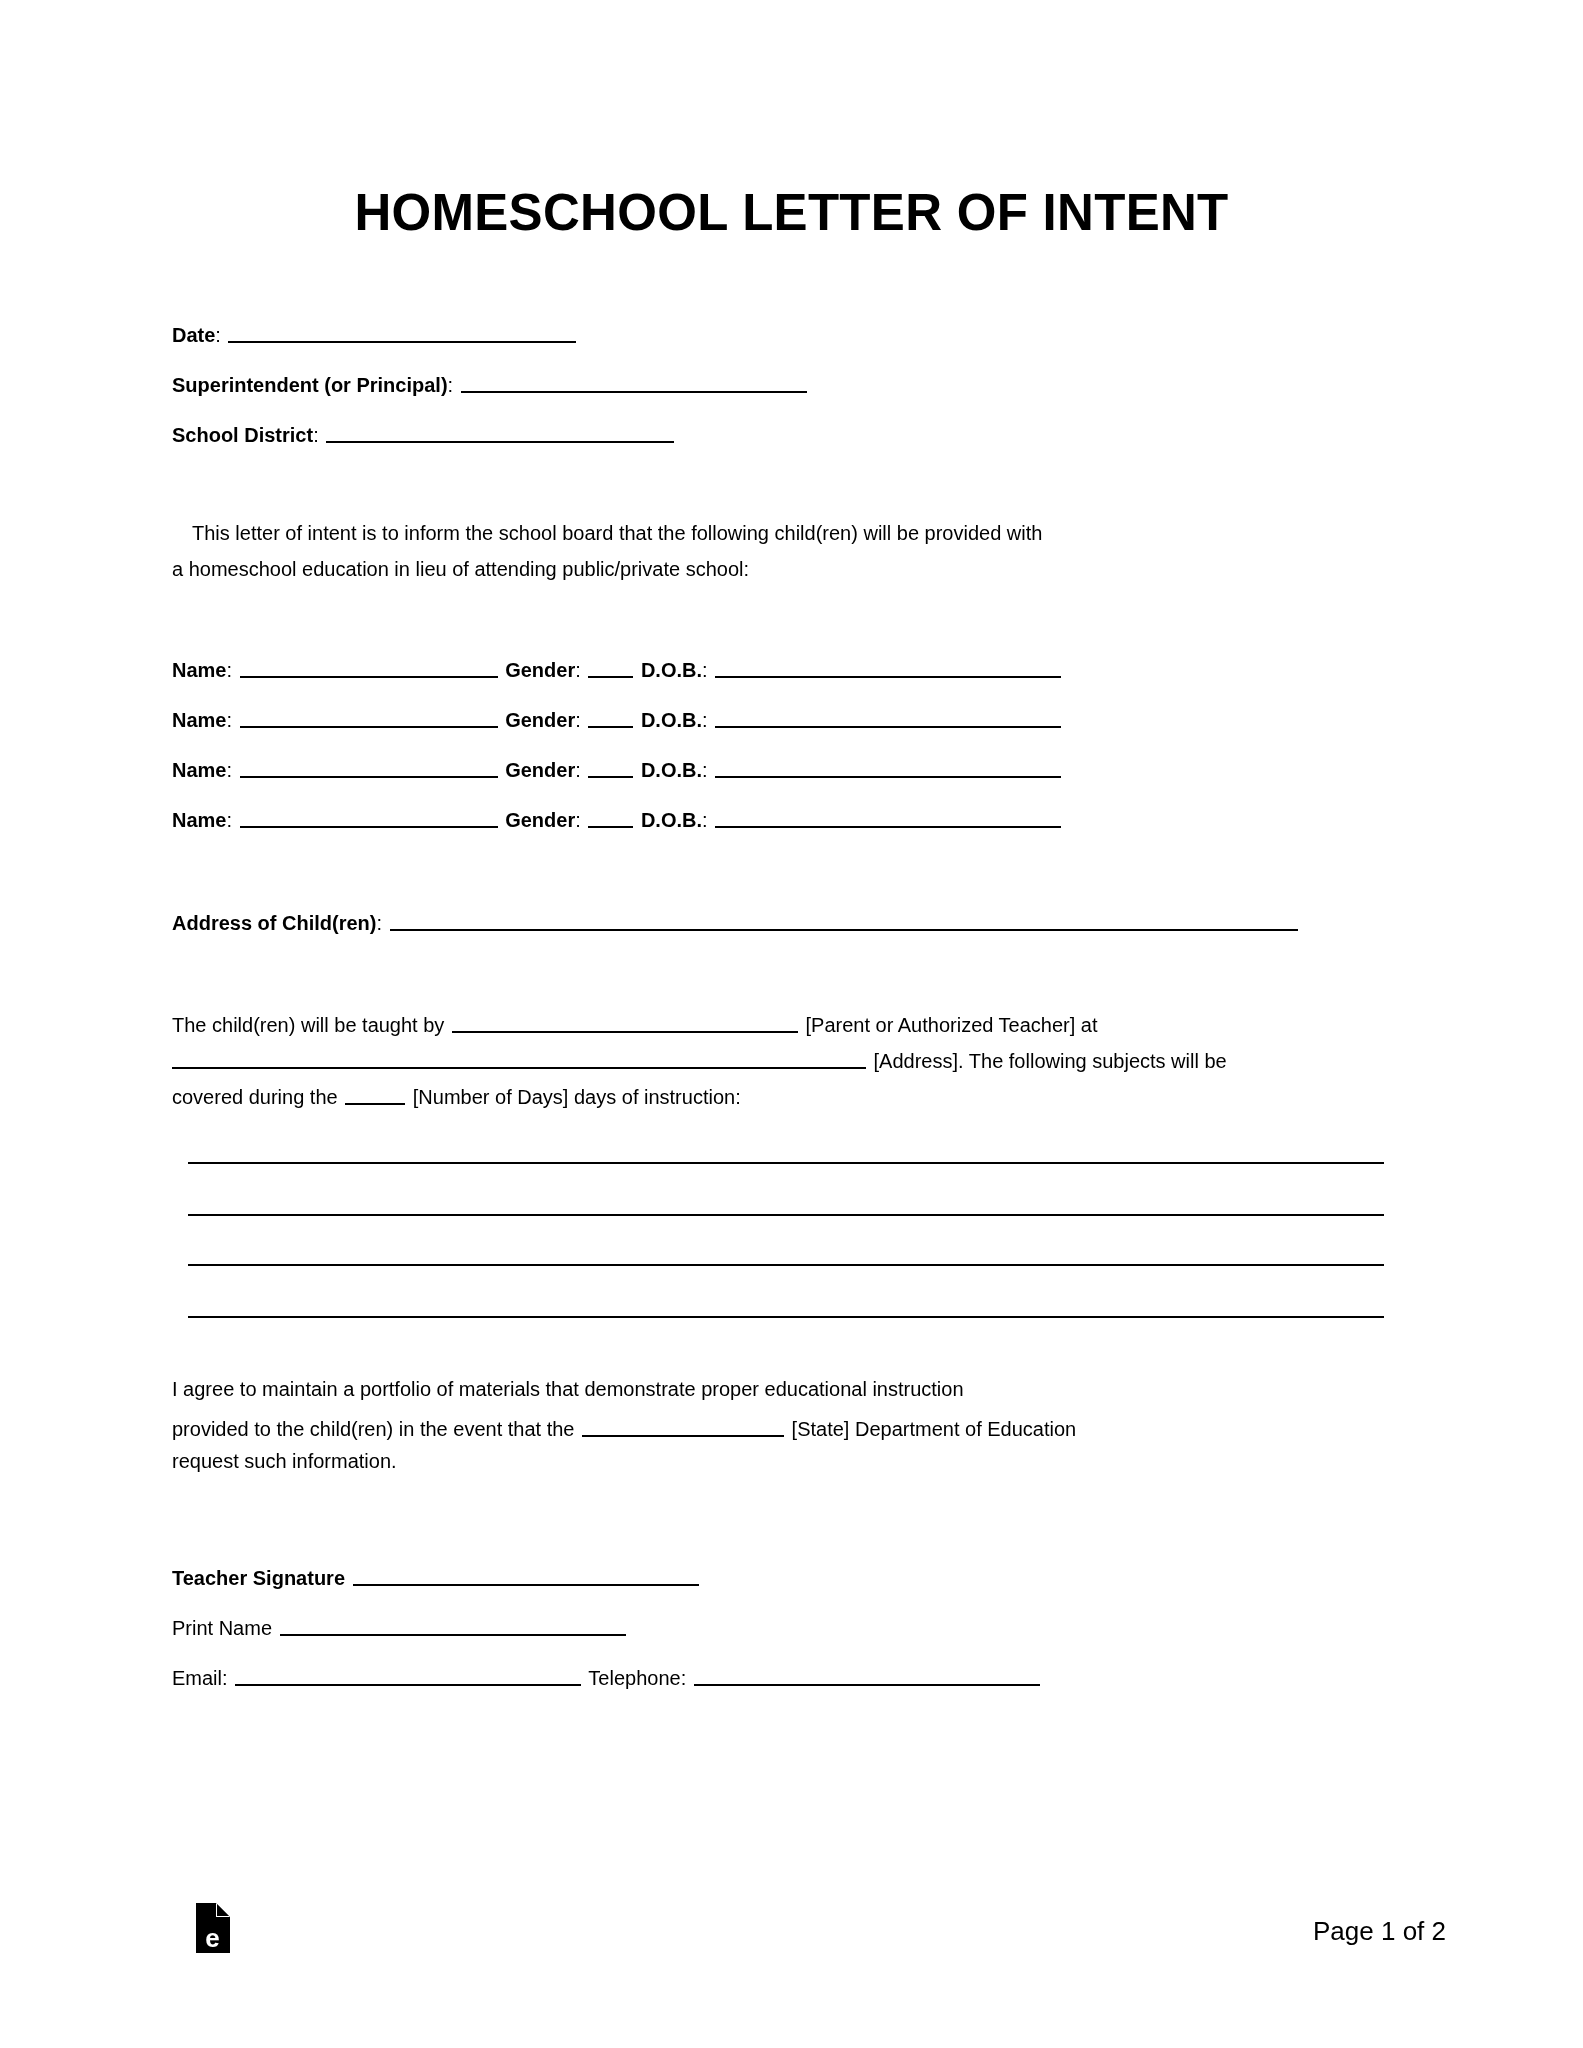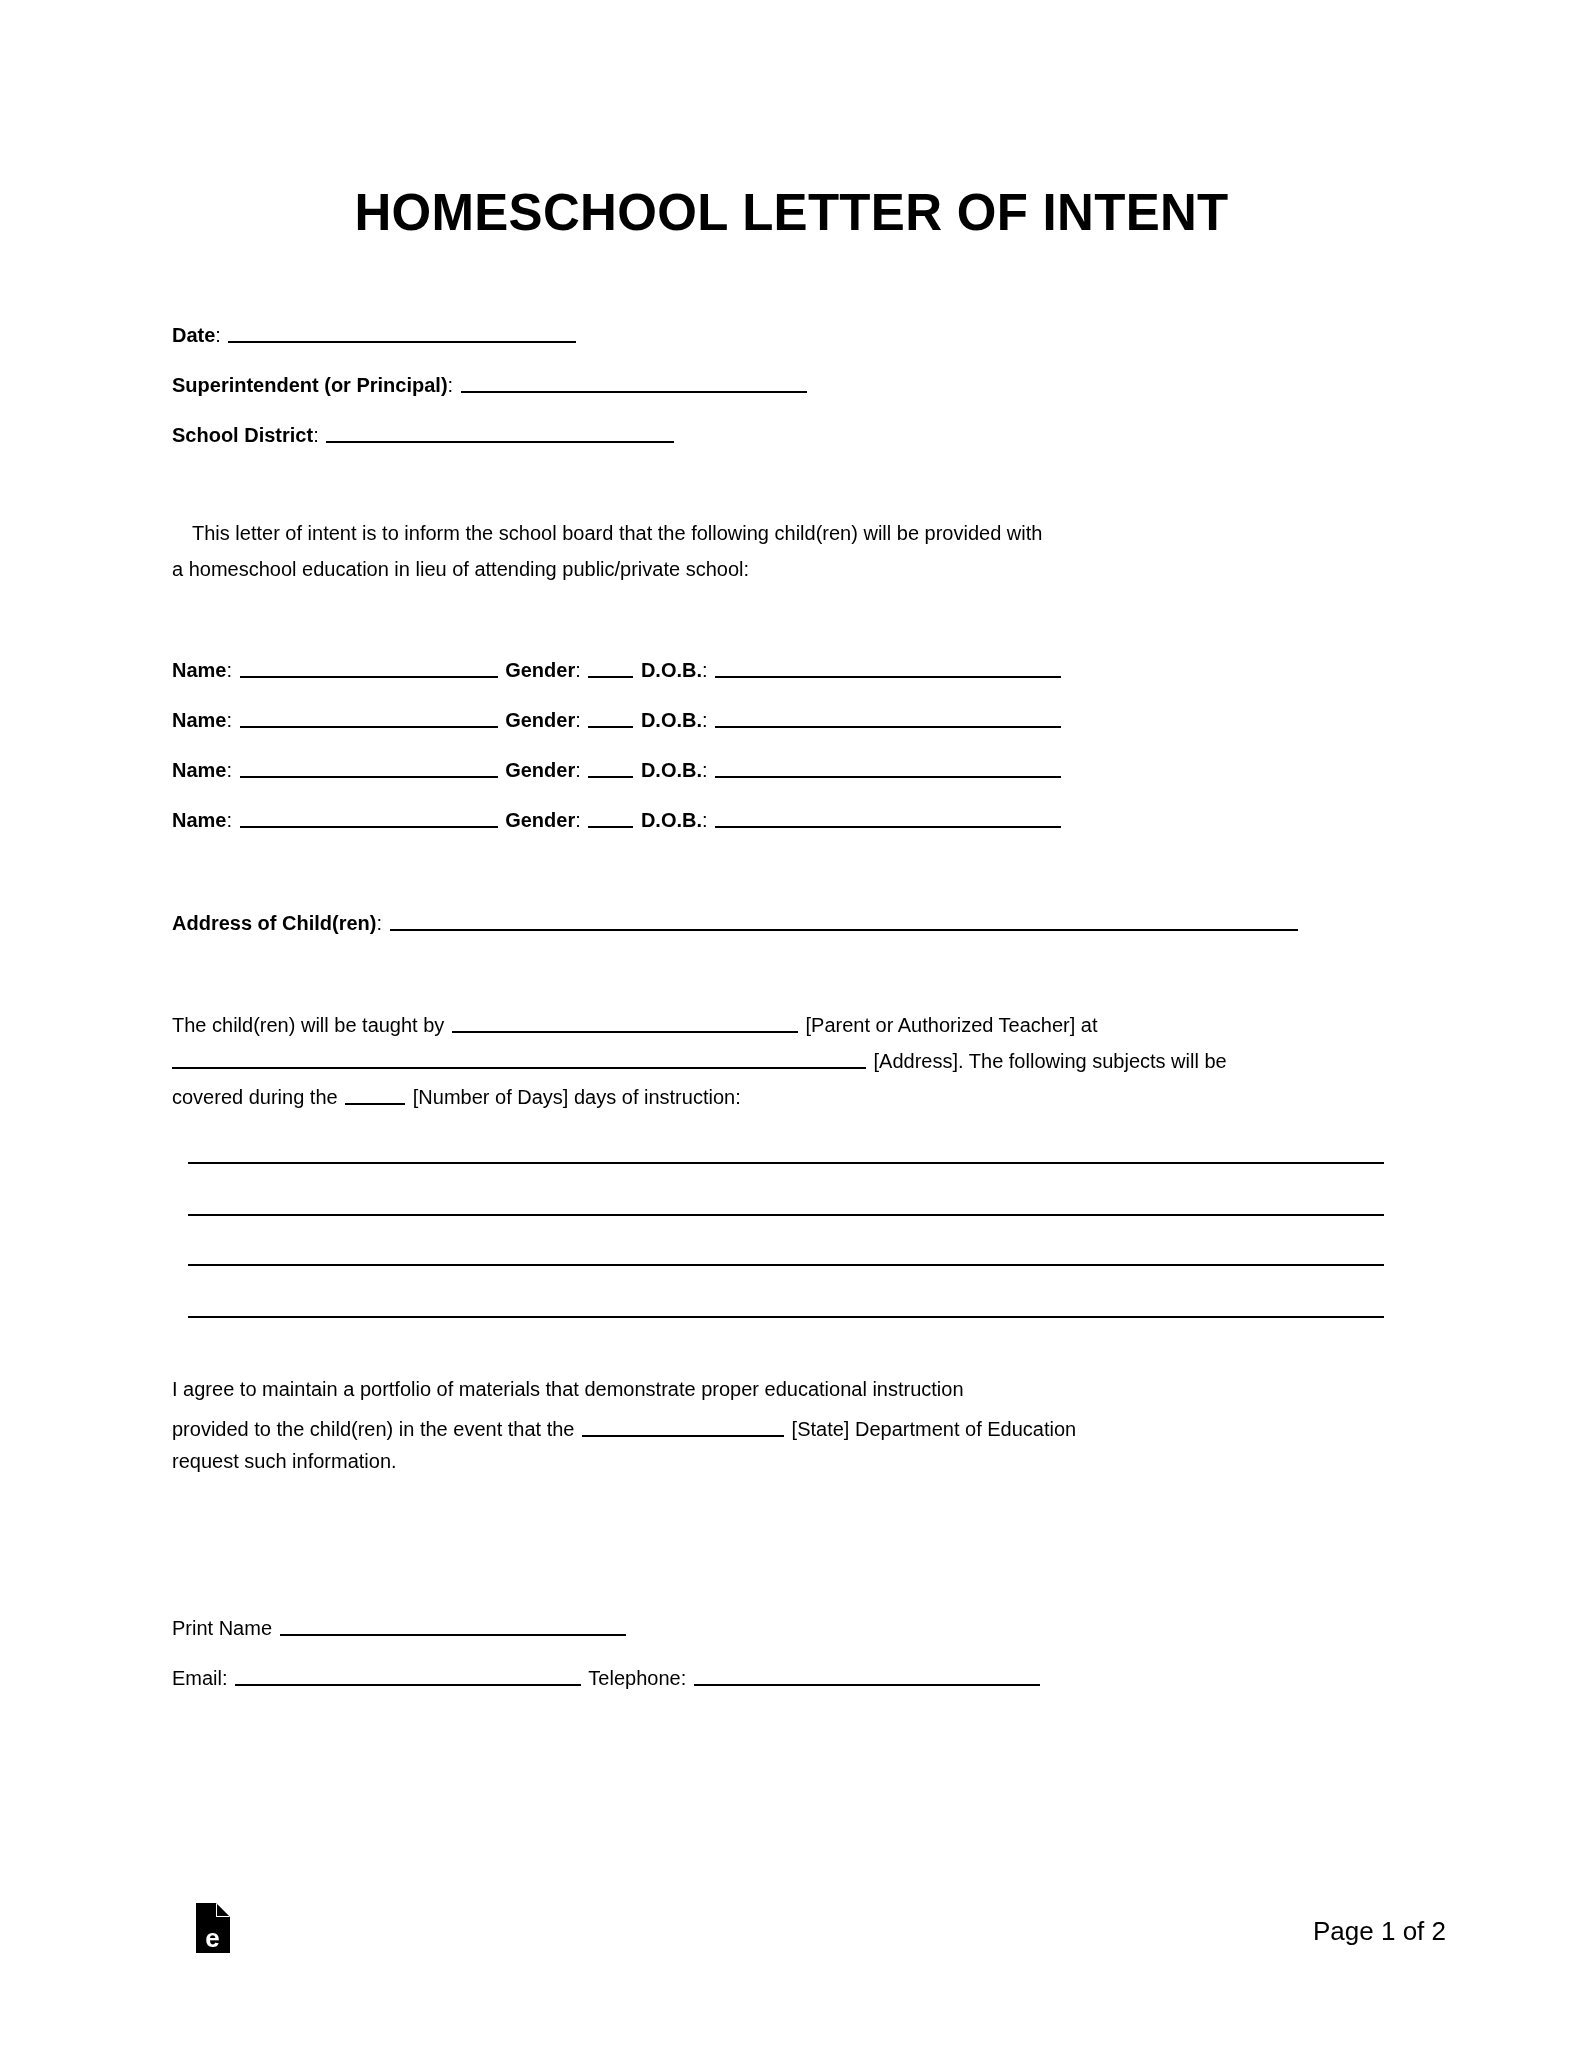--- a/index.html
+++ b/index.html
@@ -97,20 +97,24 @@
   <div class="rule" style="top:1316px;"></div>
 
   <div class="line" style="top:1371px;text-align:right;">I agree to maintain a portfolio of materials that demonstrate proper educational instruction</div>
   <div class="line" style="top:1407px;">
     <span>provided to the child(ren) in the event that the</span>
     <span class="blank" style="width:202px;"></span>
     <span>[State] Department of Education</span>
   </div>
   <div class="line" style="top:1443px;">request such information.</div>
 
+  <div class="line" style="top:1556px;">
+    <span class="lbl">Teacher Signature</span>
+    <span class="blank" style="width:346px;"></span>
+  </div>
   <div class="line" style="top:1606px;">
     <span>Print Name</span>
     <span class="blank" style="width:346px;"></span>
   </div>
   <div class="line" style="top:1656px;">
     <span>Email:</span>
     <span class="blank" style="width:346px;"></span>
     <span>Telephone:</span>
     <span class="blank" style="width:346px;"></span>
   </div>

